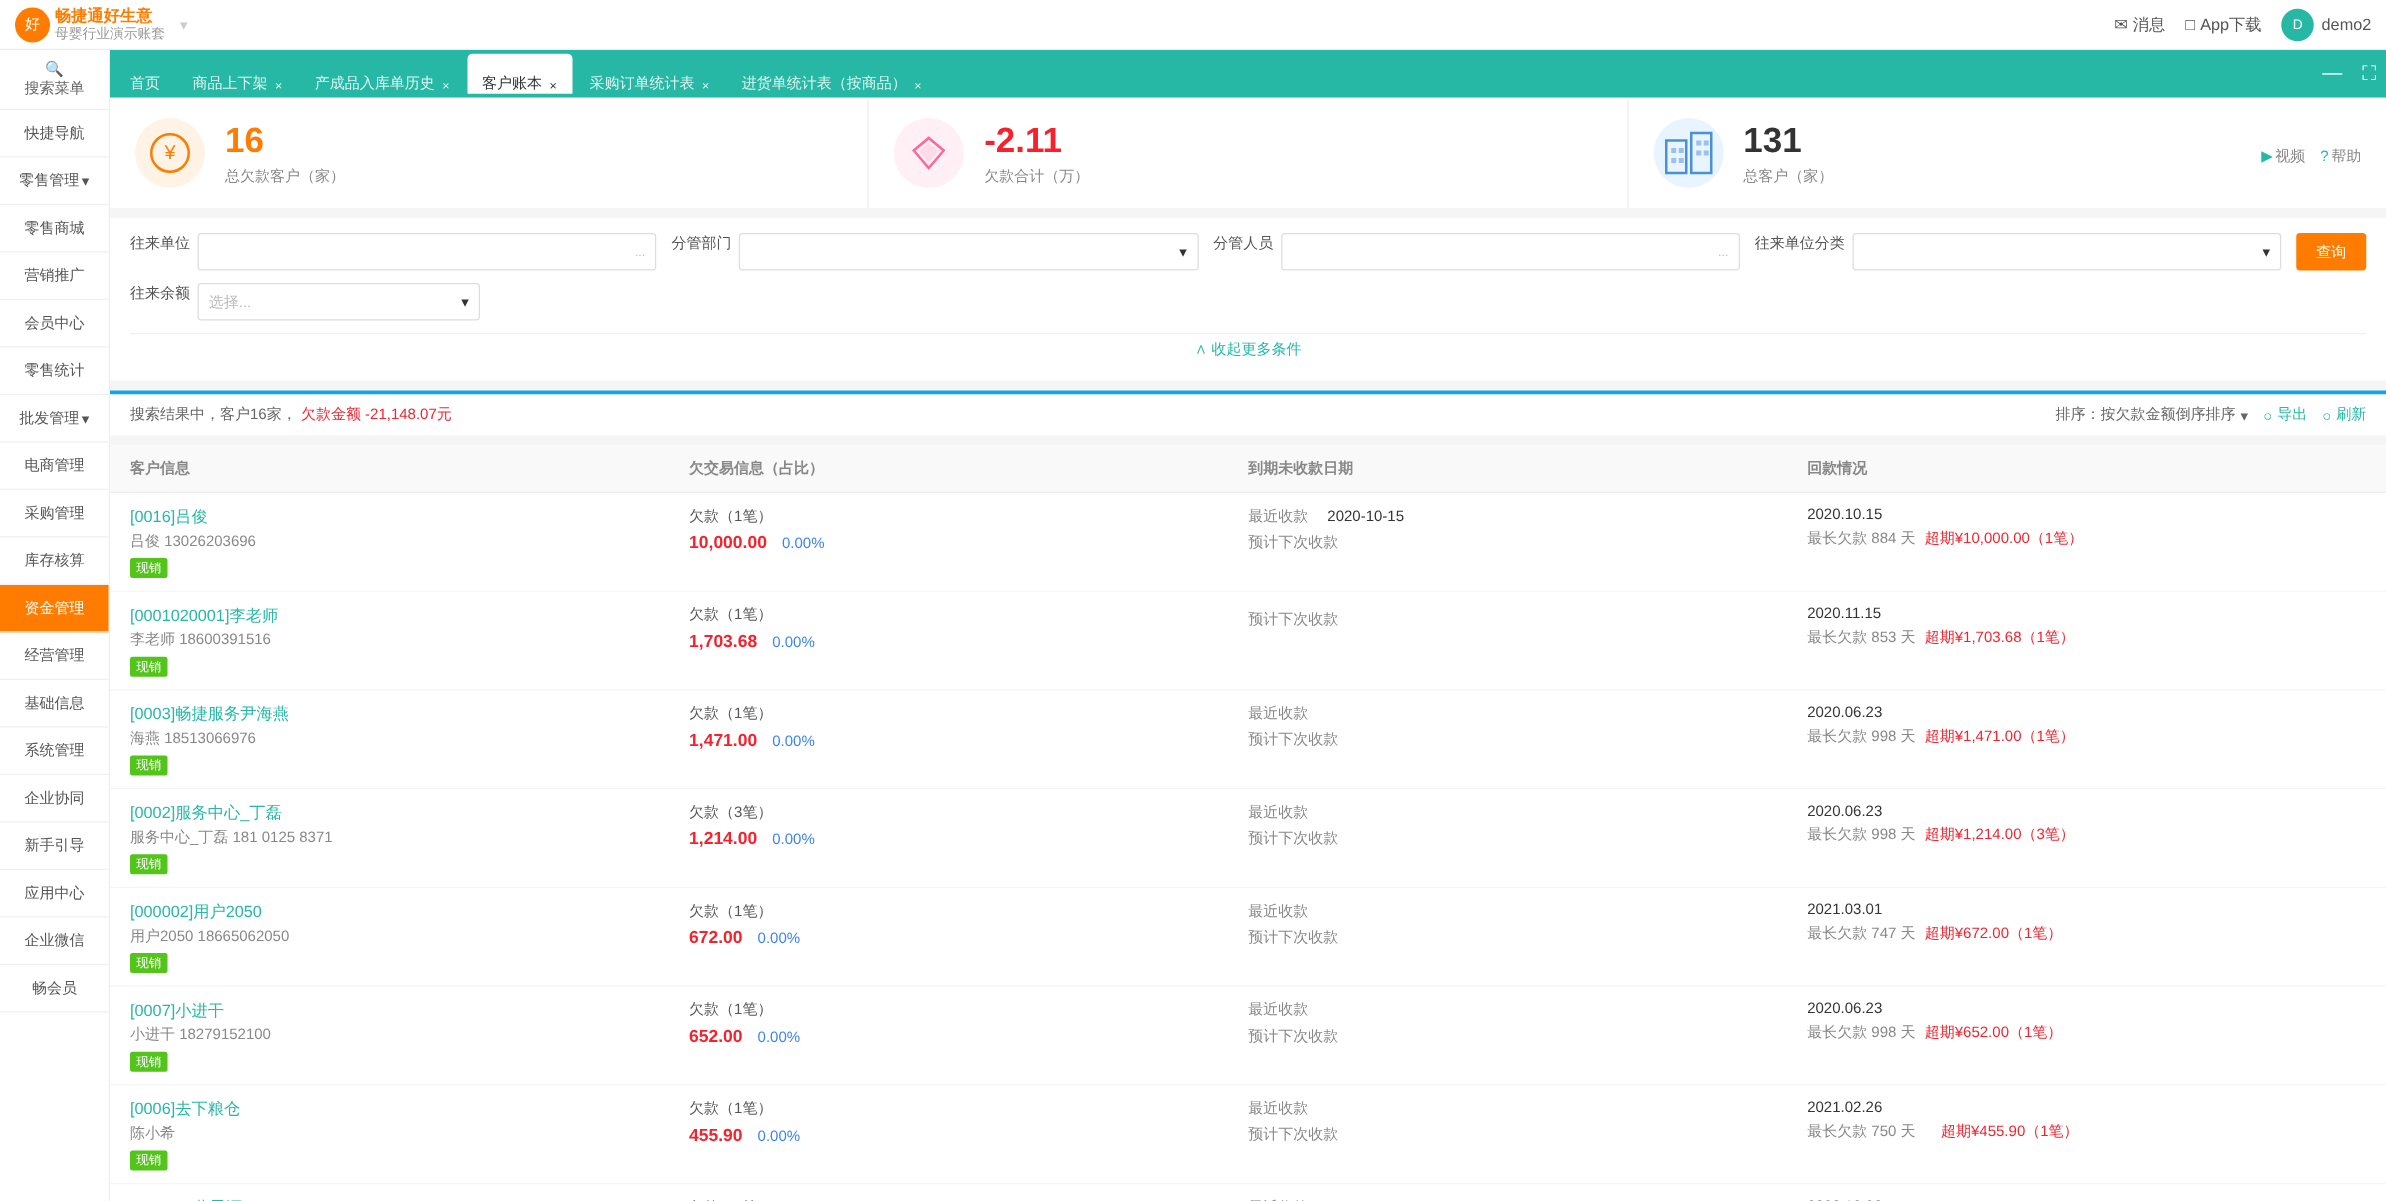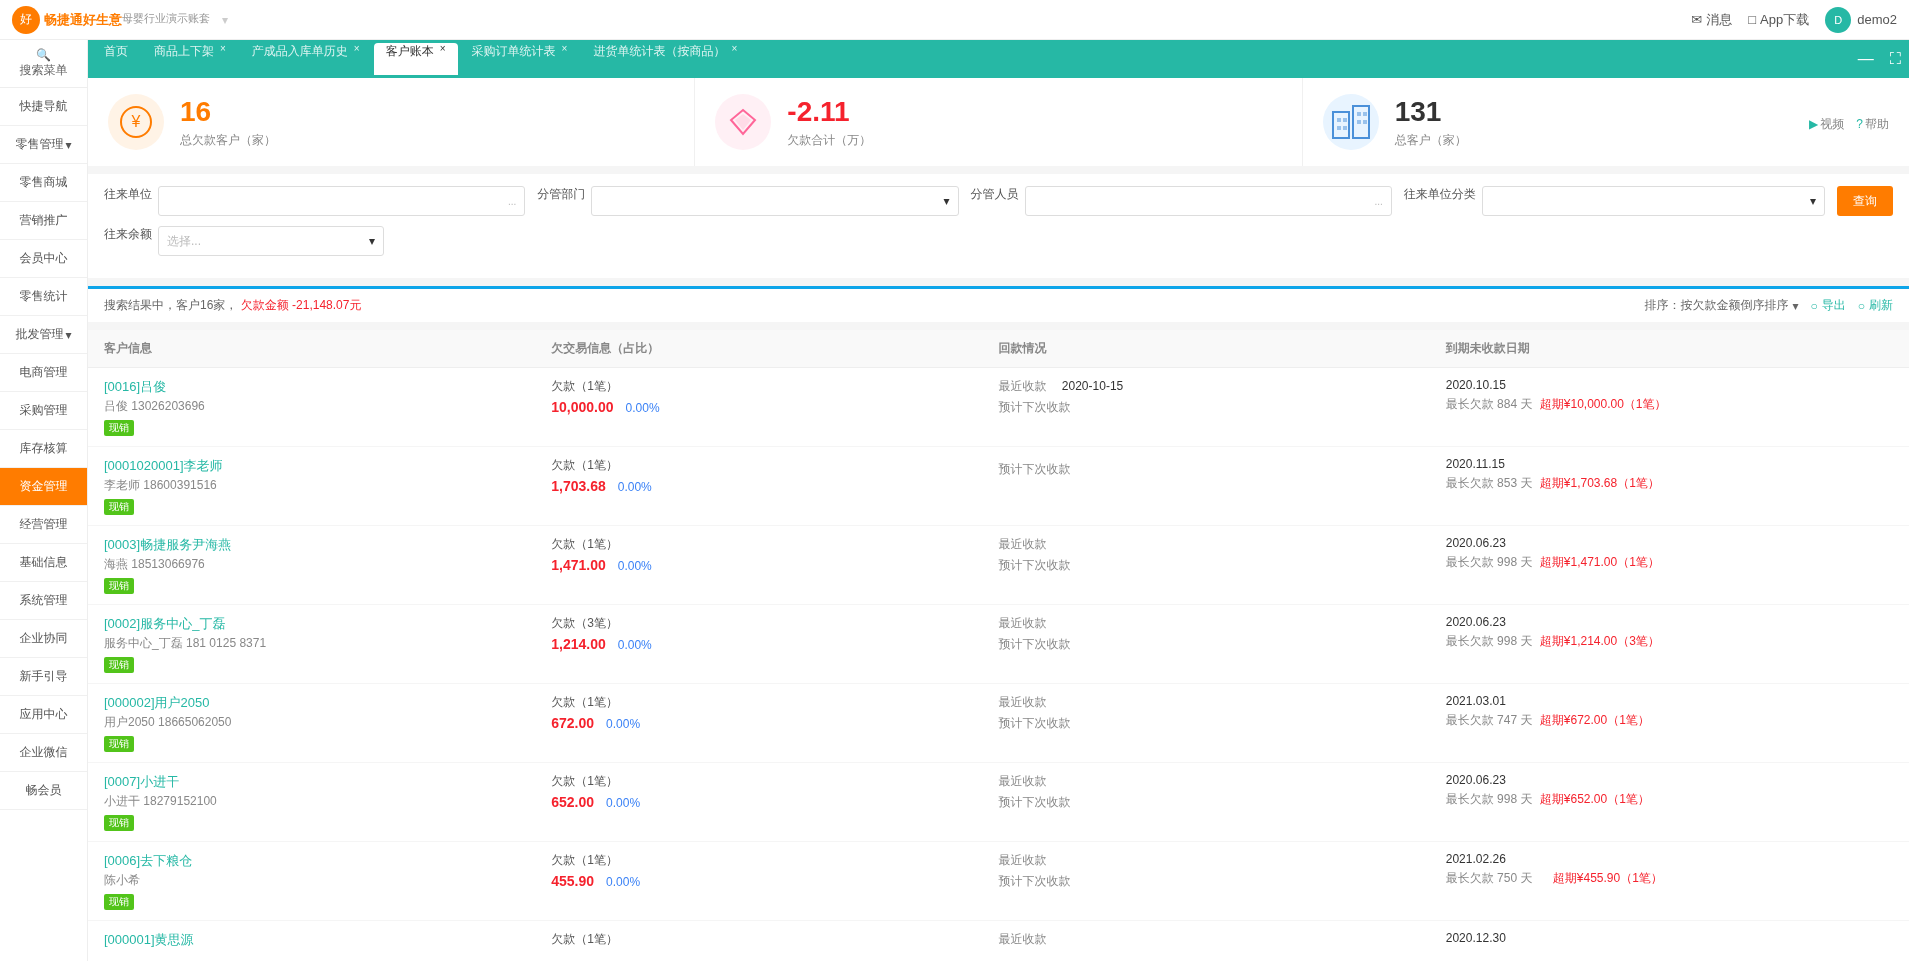--- a/index.html
+++ b/index.html
@@ -23,21 +23,21 @@
     .sidebar-item { padding: 10px 4px; text-align: center; font-size: 12px; color: #555; cursor: pointer; border-bottom: 1px solid #f0f0f0; }
     .sidebar-item.active { background: #ff7c00; color: #fff; }
     .sidebar-item-with-arrow { display: flex; align-items: center; justify-content: center; gap: 2px; }
     
     
     .content-area { flex: 1; display: flex; flex-direction: column; overflow: hidden; }
     
     
     .tab-bar { display: flex; background: #26b8a5; align-items: center; height: 38px; padding: 0 4px; overflow-x: auto; flex-shrink: 0; }
     .tab-bar::-webkit-scrollbar { height: 0; }
-    .tab-item { display: flex; align-items: flex-start; gap: 4px; padding: 0 12px; height: 32px; cursor: pointer; font-size: 12px; color: rgba(255,255,255,0.85); white-space: nowrap; border-radius: 4px 4px 0 0; margin-right: 2px; }
+    .tab-item { display: flex; align-items: flex-end; gap: 4px; padding: 0 12px; height: 32px; cursor: pointer; font-size: 12px; color: rgba(255,255,255,0.85); white-space: nowrap; border-radius: 4px 4px 0 0; margin-right: 2px; }
     .tab-item.active { background: #ffffff; color: #333; }
     .tab-close { font-size: 10px; color: inherit; margin-left: 2px; }
     .tab-bar-actions { margin-left: auto; display: flex; align-items: center; gap: 8px; }
     .tab-bar-btn { color: #fff; font-size: 16px; cursor: pointer; padding: 0 4px; }
     
     
     .page-content { flex: 1; overflow-y: auto; background: #f5f5f5; padding: 0; }
     
     
     .stats-row { display: flex; background: #fff; margin-bottom: 8px; }
@@ -102,21 +102,21 @@
     .page-content::-webkit-scrollbar-track { background: #f1f1f1; }
     .page-content::-webkit-scrollbar-thumb { background: #ccc; border-radius: 3px; }
   </style>
 </head>
 <body>
 
 <div class="top-bar">
   <div class="top-bar-left">
     <div class="logo-area">
       <div class="logo-icon">好</div>
-      <div style="display:flex;flex-direction:row;line-height:1.2">
+      <div style="display:flex;flex-direction:column;line-height:1.2">
         <span style="font-size:13px;color:#ff7c00;font-weight:bold">畅捷通好生意</span>
         <span style="font-size:11px;color:#999">母婴行业演示账套</span>
       </div>
     </div>
     <span style="color:#ccc;font-size:12px;margin-left:4px">▾</span>
   </div>
   <div class="top-bar-right">
     <span style="display:flex;align-items:center;gap:4px;cursor:pointer">
       <span>✉</span>
       <span>消息</span>
@@ -323,20 +323,23 @@
         </div>
         <div class="filter-row">
           <div class="filter-item" style="max-width:280px">
             <span class="filter-label">往来余额</span>
             <div class="filter-select">
               <span style="color:#bbb">选择...</span>
               <span>▾</span>
             </div>
           </div>
         </div>
+        <div class="collapse-row">
+          <span>∧ 收起更多条件</span>
+        </div>
       </div>
 
       <div class="results-bar">
         <div class="results-info">
           <span>搜索结果中，客户16家</span>，
           <span class="highlight">欠款金额 -21,148.07元</span>
         </div>
         <div class="results-actions">
           <span class="sort-btn">
             <span>排序：按欠款金额倒序排序</span>
@@ -350,22 +353,22 @@
             <span>○</span>
             <span>刷新</span>
           </span>
         </div>
       </div>
 
       <div class="data-table">
         <div class="table-header">
           <span>客户信息</span>
           <span>欠交易信息（占比）</span>
+          <span>到期未收款日期</span>
           <span>回款情况</span>
-          <span>到期未收款日期</span>
         </div>
 
         <div class="table-row">
           <div class="customer-info">
             <div class="customer-name">
               <span>[0016]</span><span>吕俊</span>
             </div>
             <div class="customer-phone">吕俊 13026203696</div>
             <span class="customer-tag">现销</span>
           </div>

